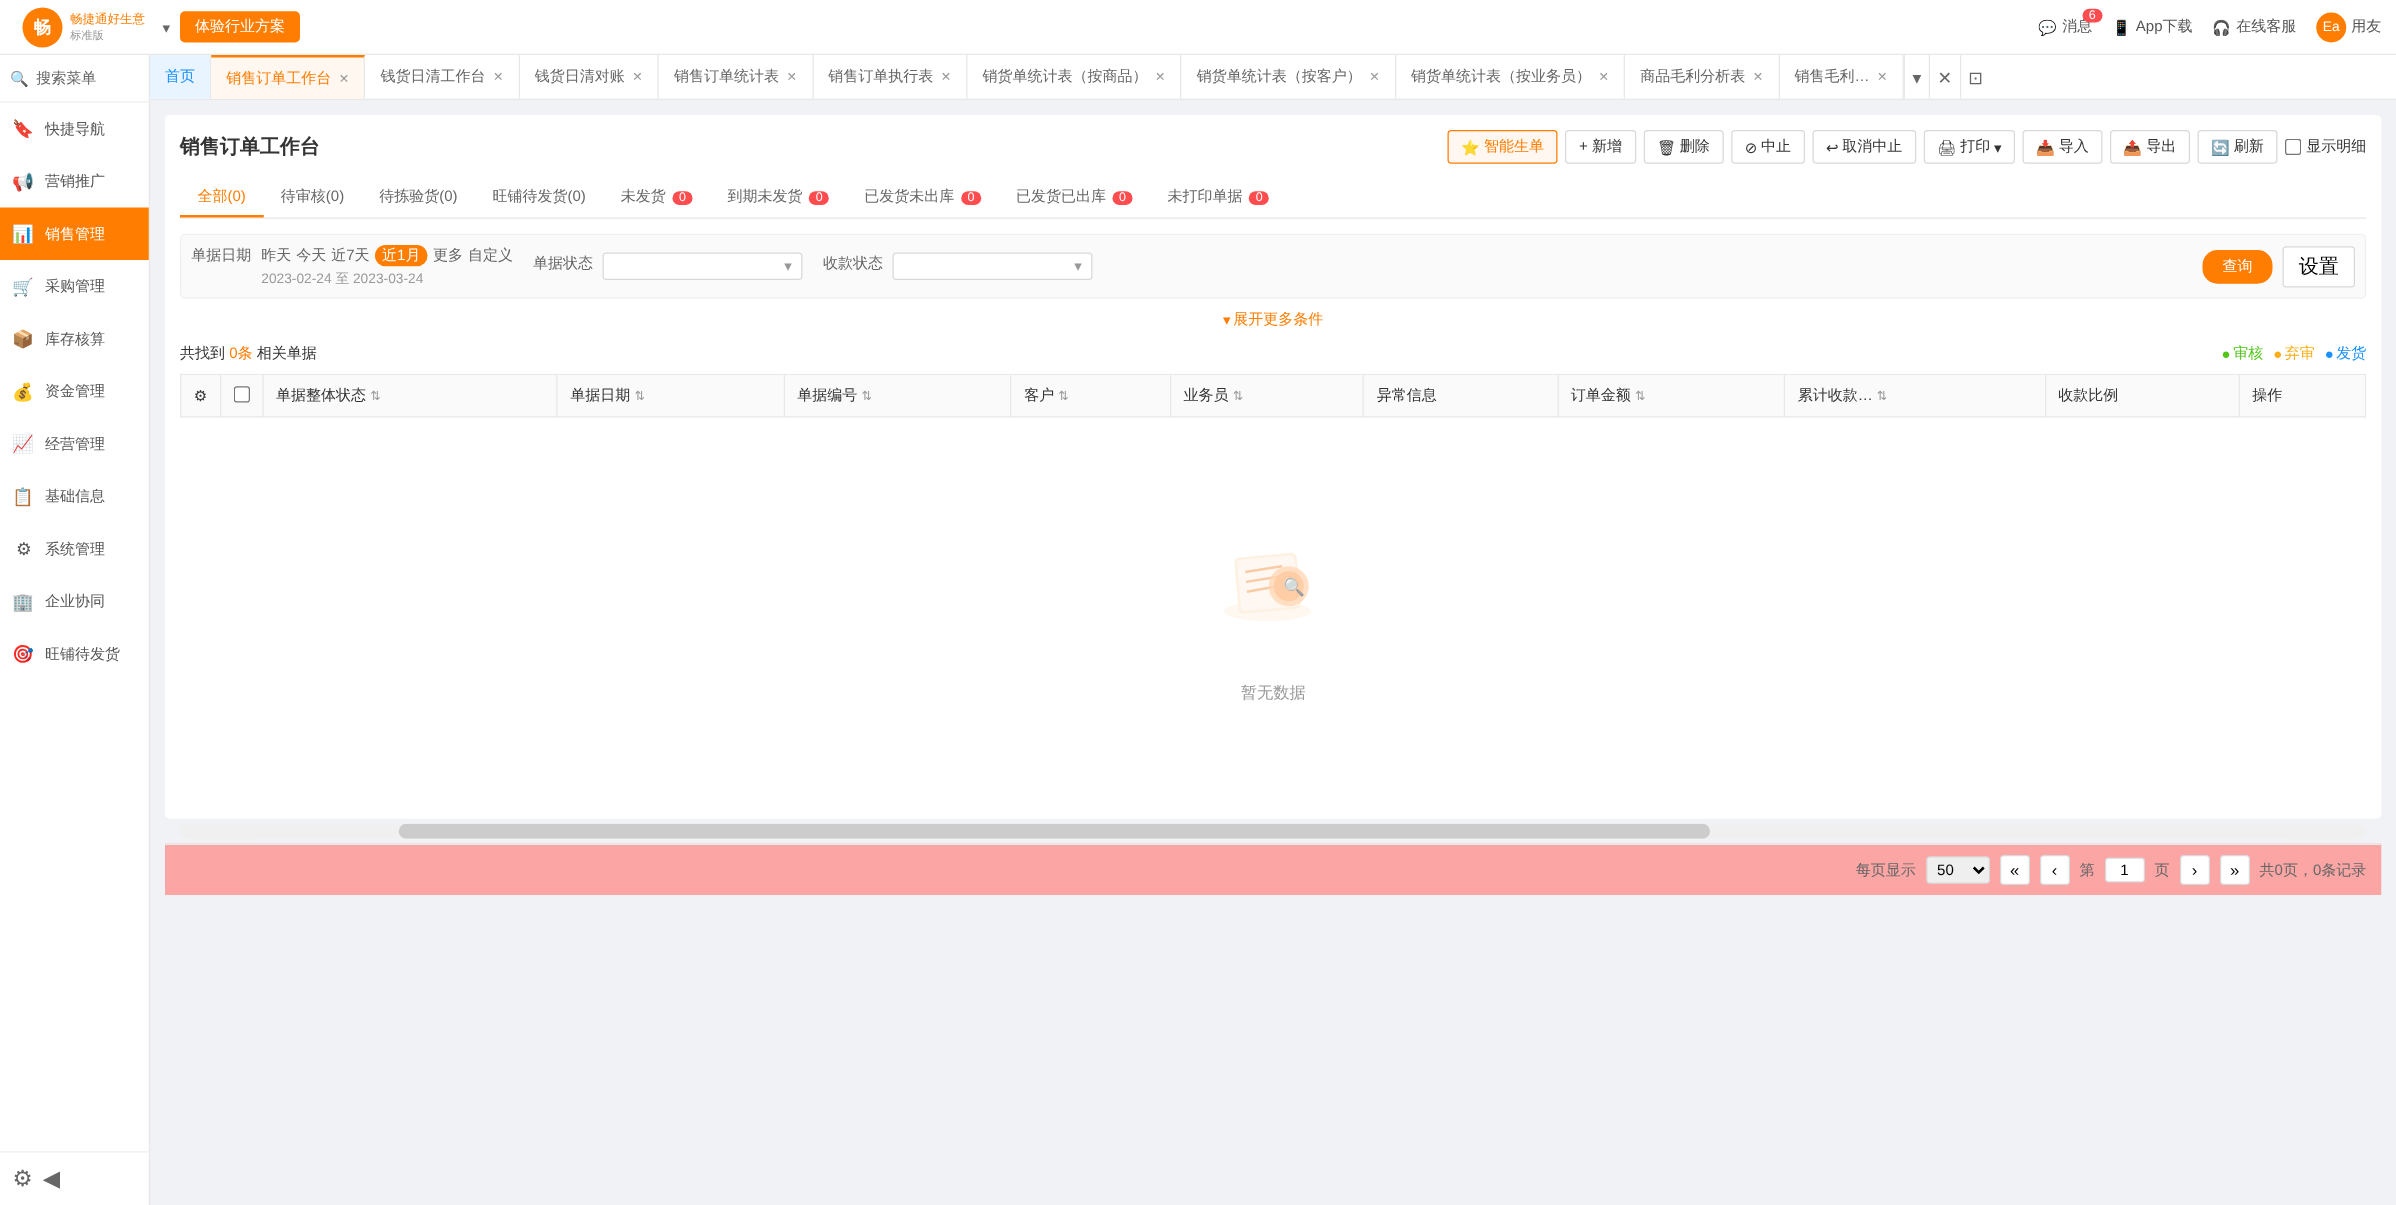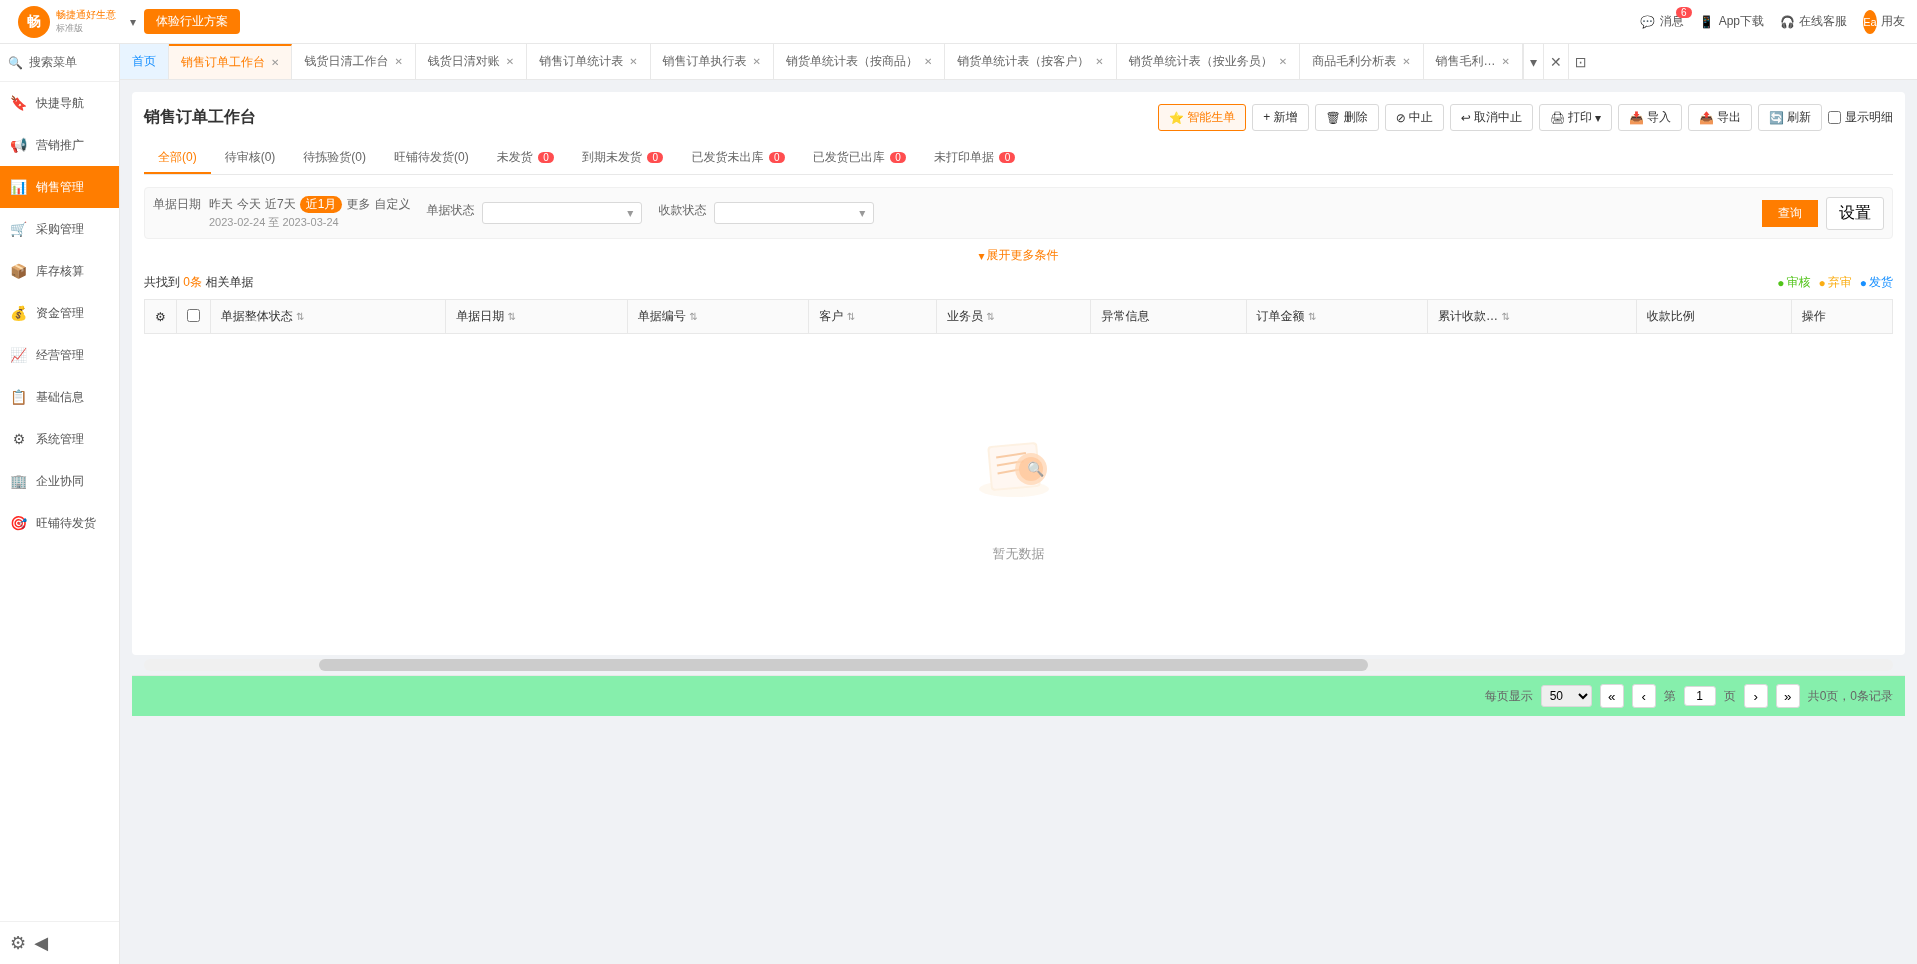--- a/index.html
+++ b/index.html
@@ -17,21 +17,21 @@
     
     .logo-area { display: flex; flex-direction: column; align-items: center; width: 110px; flex-shrink: 0; }
     .logo-icon { width: 32px; height: 32px; background: #ff7d00; border-radius: 50%; display: flex; align-items: center; justify-content: center; color: white; font-size: 18px; font-weight: bold; }
     .logo-text { font-size: 10px; color: #ff7d00; }
     .logo-sub { font-size: 9px; color: #999; }
     .system-name { color: #333; font-size: 13px; flex: 1; }
     .top-btn-industry { background: #ff7d00; color: white; border: none; padding: 4px 12px; border-radius: 4px; cursor: pointer; font-size: 12px; }
     .top-actions { display: flex; align-items: center; gap: 16px; margin-left: auto; }
     .top-action-item { display: flex; align-items: center; gap: 4px; cursor: pointer; color: #555; font-size: 12px; position: relative; }
     .badge { background: #ff4d4f; color: white; border-radius: 10px; padding: 0 4px; font-size: 10px; position: absolute; top: -6px; right: -8px; min-width: 16px; text-align: center; }
-    .avatar-circle { width: 14px; height: 24px; border-radius: 50%; background: #ff7d00; display: flex; align-items: center; justify-content: center; color: white; font-size: 11px; }
+    .avatar-circle { width: 24px; height: 24px; border-radius: 50%; background: #ff7d00; display: flex; align-items: center; justify-content: center; color: white; font-size: 11px; }
     .settings-icon { cursor: pointer; color: #666; }
 
     
     .sidebar-search { display: flex; align-items: center; gap: 6px; padding: 10px 8px; border-bottom: 1px solid #f0f0f0; cursor: pointer; color: #666; }
     .sidebar-item { display: flex; align-items: center; gap: 8px; padding: 12px 10px; cursor: pointer; color: #555; font-size: 12px; }
     .sidebar-item.active { background: #ff7d00; color: white; }
     .sidebar-item .icon { width: 18px; height: 18px; display: flex; align-items: center; justify-content: center; font-size: 14px; }
     .sidebar-bottom { margin-top: auto; border-top: 1px solid #f0f0f0; display: flex; padding: 10px; gap: 8px; }
     .sidebar-bottom-btn { cursor: pointer; color: #666; font-size: 18px; }
 
@@ -62,21 +62,21 @@
     .filter-item { display: flex; align-items: flex-start; gap: 6px; }
     .filter-label { color: #666; white-space: nowrap; font-size: 12px; min-width: 50px; }
     .filter-dates { display: flex; flex-direction: column; gap: 2px; }
     .date-options { display: flex; gap: 4px; flex-wrap: wrap; }
     .date-opt { cursor: pointer; color: #666; font-size: 12px; }
     .date-opt.active { background: #ff7d00; color: white; padding: 0 6px; border-radius: 10px; }
     .date-range { font-size: 11px; color: #999; }
     .filter-select { display: flex; align-items: center; gap: 4px; border: 1px solid #d9d9d9; border-radius: 3px; padding: 3px 8px; background: white; min-width: 160px; cursor: pointer; }
     .filter-select-arrow { color: #999; margin-left: auto; }
     .expand-btn { cursor: pointer; color: #ff7d00; font-size: 12px; display: flex; align-items: center; gap: 2px; }
-    .query-btn { background: #ff7d00; color: white; border: none; padding: 5px 16px; border-radius: 0; cursor: pointer; font-size: 12px; }
+    .query-btn { background: #ff7d00; color: white; border: none; padding: 5px 16px; border-radius: 12px; cursor: pointer; font-size: 12px; }
     .settings-btn { border: 1px solid #d9d9d9; background: white; padding: 5px 12px; border-radius: 3px; cursor: pointer; font-size: 16px; text-align: right; }
 
     
     .result-bar { display: flex; align-items: center; justify-content: space-between; margin-bottom: 8px; }
     .action-links { display: flex; gap: 8px; }
     .action-link { cursor: pointer; font-size: 12px; display: flex; align-items: center; gap: 2px; }
     .action-link.audit { color: #52c41a; }
     .action-link.cancel { color: #faad14; }
     .action-link.ship { color: #1890ff; }
 
@@ -86,21 +86,21 @@
     .data-table td { border: 1px solid #e8e8e8; padding: 8px 10px; }
     .table-checkbox-col { width: 30px; text-align: center; }
     .sort-icon { color: #999; font-size: 10px; }
 
     
     .empty-state { display: flex; flex-direction: column; align-items: center; justify-content: center; padding: 80px 0; }
     .empty-icon { font-size: 80px; margin-bottom: 12px; opacity: 0.6; }
     .empty-text { color: #999; font-size: 13px; }
 
     
-    .pagination-bar { display: flex; align-items: center; justify-content: flex-end; gap: 8px; padding: 8px 12px; background: #86efac; border-top: 1px solid #e8e8e8; font-size: 12px; color: #666; }
+    .pagination-bar { display: flex; align-items: center; justify-content: flex-end; gap: 8px; padding: 8px 12px; background: #fca5a5; border-top: 1px solid #e8e8e8; font-size: 12px; color: #666; }
     .page-size-select { border: 1px solid #d9d9d9; border-radius: 3px; padding: 2px 4px; font-size: 12px; }
     .page-btn { border: 1px solid #d9d9d9; background: white; width: 24px; height: 24px; cursor: pointer; border-radius: 3px; display: flex; align-items: center; justify-content: center; }
     .page-input { border: 1px solid #d9d9d9; border-radius: 3px; width: 32px; padding: 2px 4px; text-align: center; font-size: 12px; }
     .scrollbar-container { height: 12px; background: #f0f0f0; border-radius: 6px; overflow: hidden; margin: 0 12px; }
     .scrollbar-thumb { height: 100%; width: 60%; background: #ccc; border-radius: 6px; margin-left: 10%; }
   </style>
 </head>
 <body>
 
 <div class="app-wrapper">

